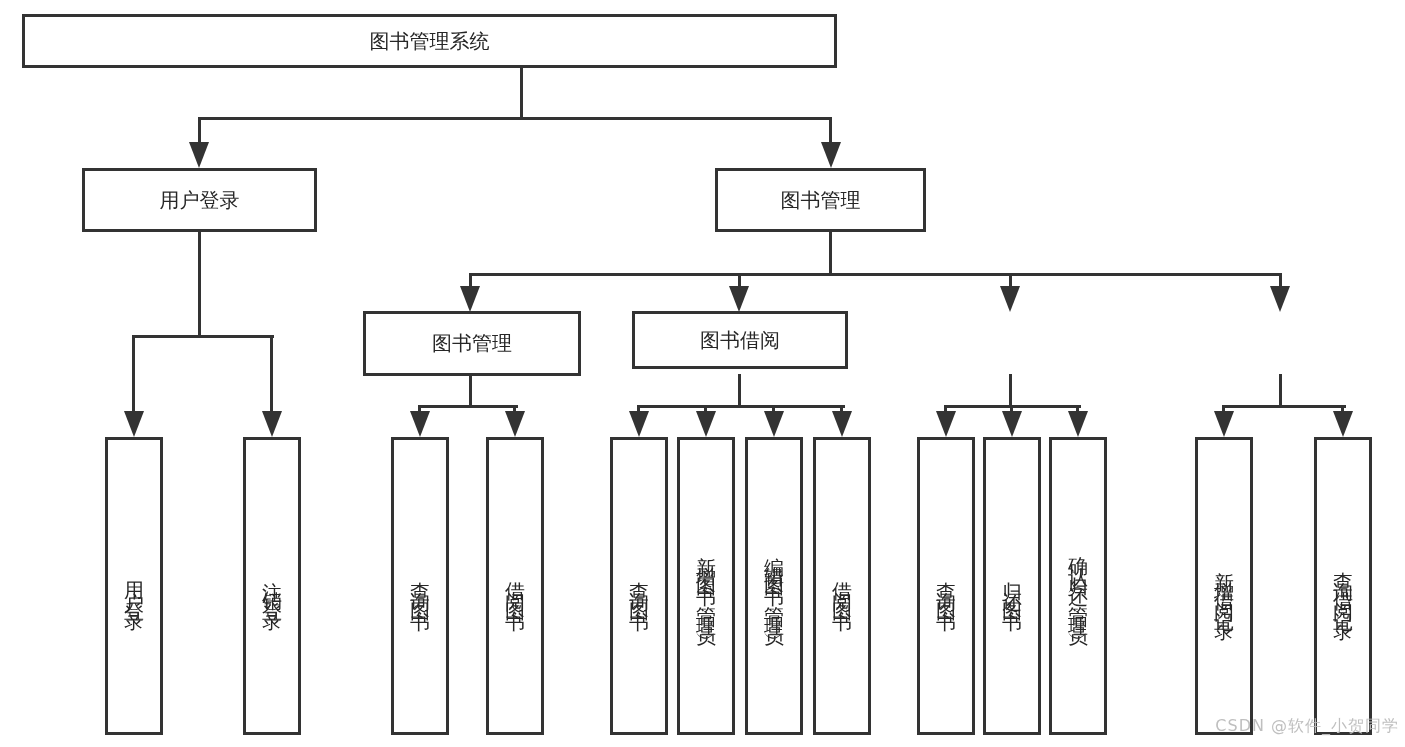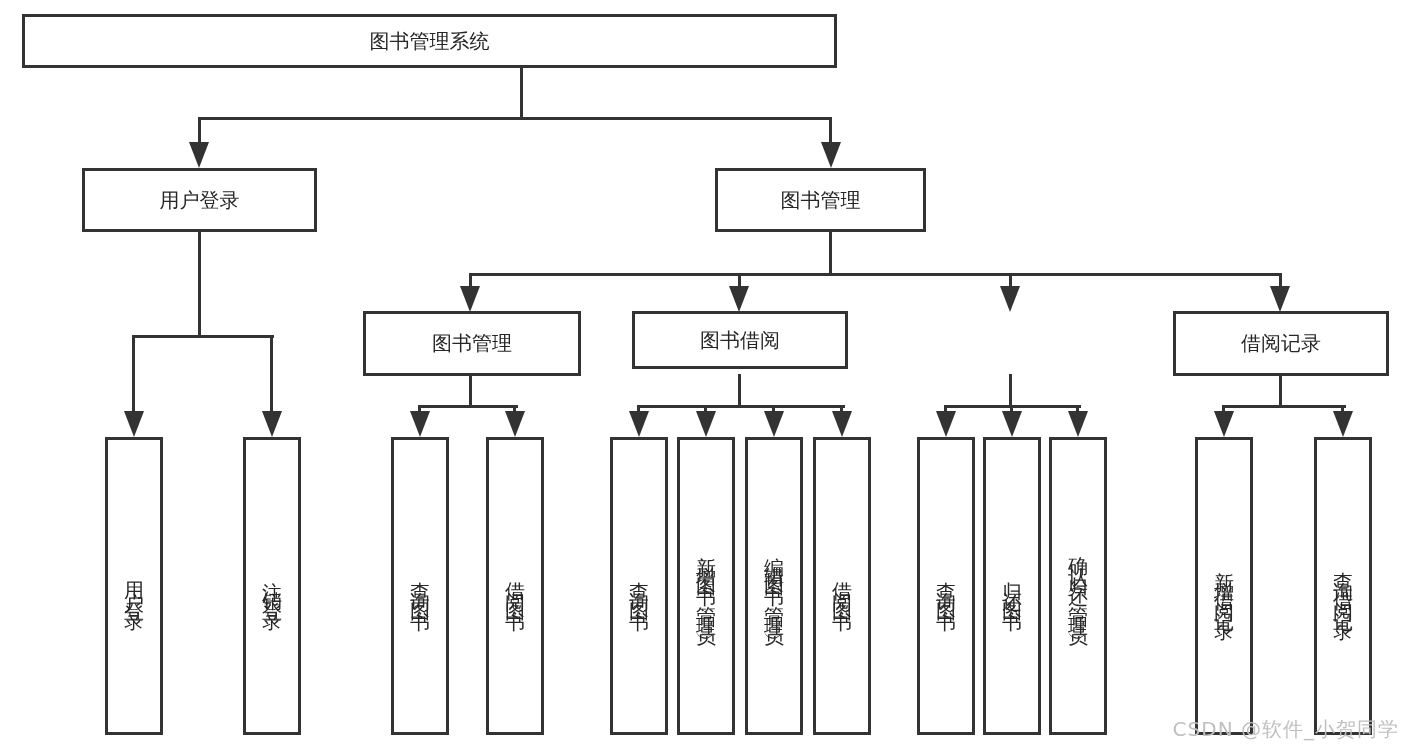--- a/index.html
+++ b/index.html
@@ -38,21 +38,21 @@
     width: 0; height: 0;
     border-left: 10px solid transparent;
     border-right: 10px solid transparent;
     border-top: 26px solid #333333;
     z-index: 1;
   }
   .watermark {
     position: absolute;
     right: 6px;
     top: 716px;
-    font-size: 20px;
+    font-size: 16px;
     color: #bfbfbf;
     letter-spacing: 1px;
     z-index: 3;
   }
 </style>
 </head>
 <body>
 
 <div class="canvas">
 
@@ -115,21 +115,20 @@
   <div class="arrow" style="left:1214px;top:411px"></div>
   <div class="arrow" style="left:1333px;top:411px"></div>
 
   <div class="node" style="left:22px;top:14px;width:815px;height:54px">图书管理系统</div>
 
   <div class="node" style="left:82px;top:168px;width:235px;height:64px">用户登录</div>
   <div class="node" style="left:715px;top:168px;width:211px;height:64px">图书管理</div>
 
   <div class="node" style="left:363px;top:311px;width:218px;height:65px">图书管理</div>
   <div class="node" style="left:632px;top:311px;width:216px;height:58px">图书借阅</div>
-  <div class="node" style="left:1173px;top:311px;width:216px;height:65px">借阅记录</div>
 
   <div class="node vnode" style="left:105px;top:437px;width:58px;height:298px">用户登录</div>
   <div class="node vnode" style="left:243px;top:437px;width:58px;height:298px">注销登录</div>
 
   <div class="node vnode" style="left:391px;top:437px;width:58px;height:298px">查询图书</div>
   <div class="node vnode" style="left:486px;top:437px;width:58px;height:298px">借阅图书</div>
 
   <div class="node vnode" style="left:610px;top:437px;width:58px;height:298px">查询图书</div>
   <div class="node vnode" style="left:677px;top:437px;width:58px;height:298px">新增图书（管理员）</div>
   <div class="node vnode" style="left:745px;top:437px;width:58px;height:298px">编辑图书（管理员）</div>

